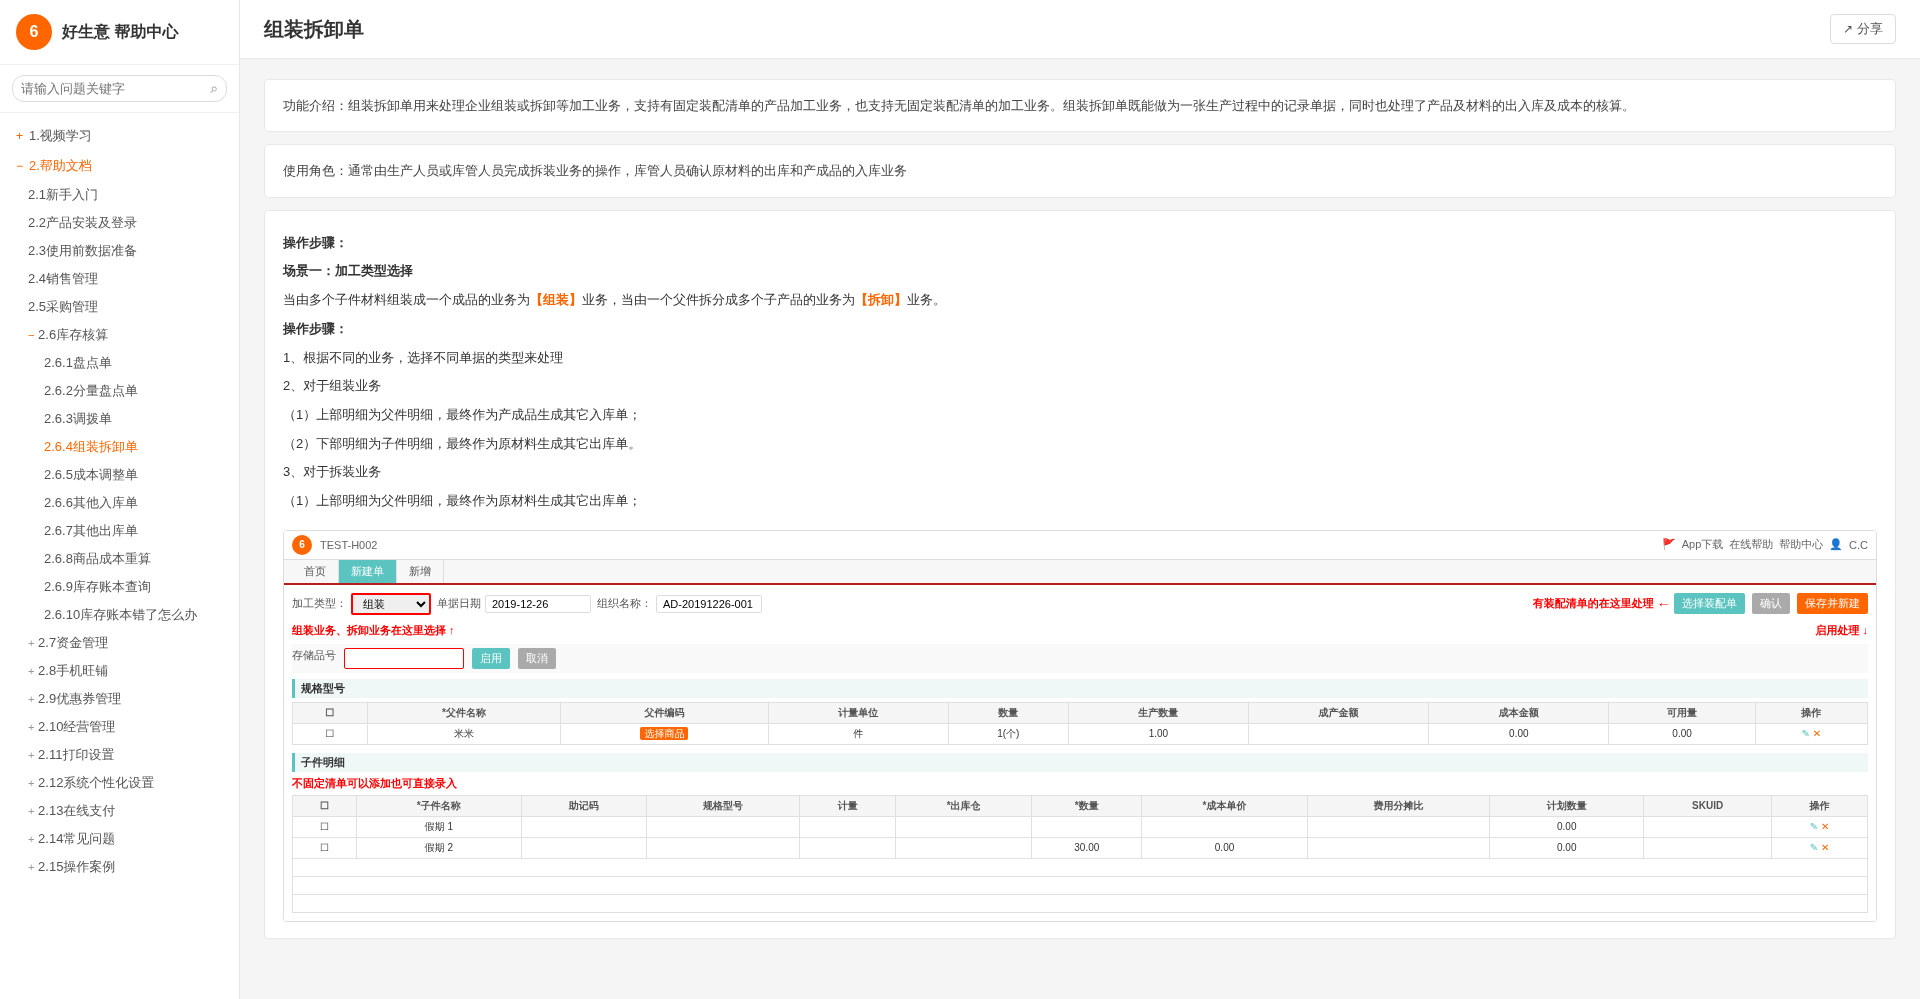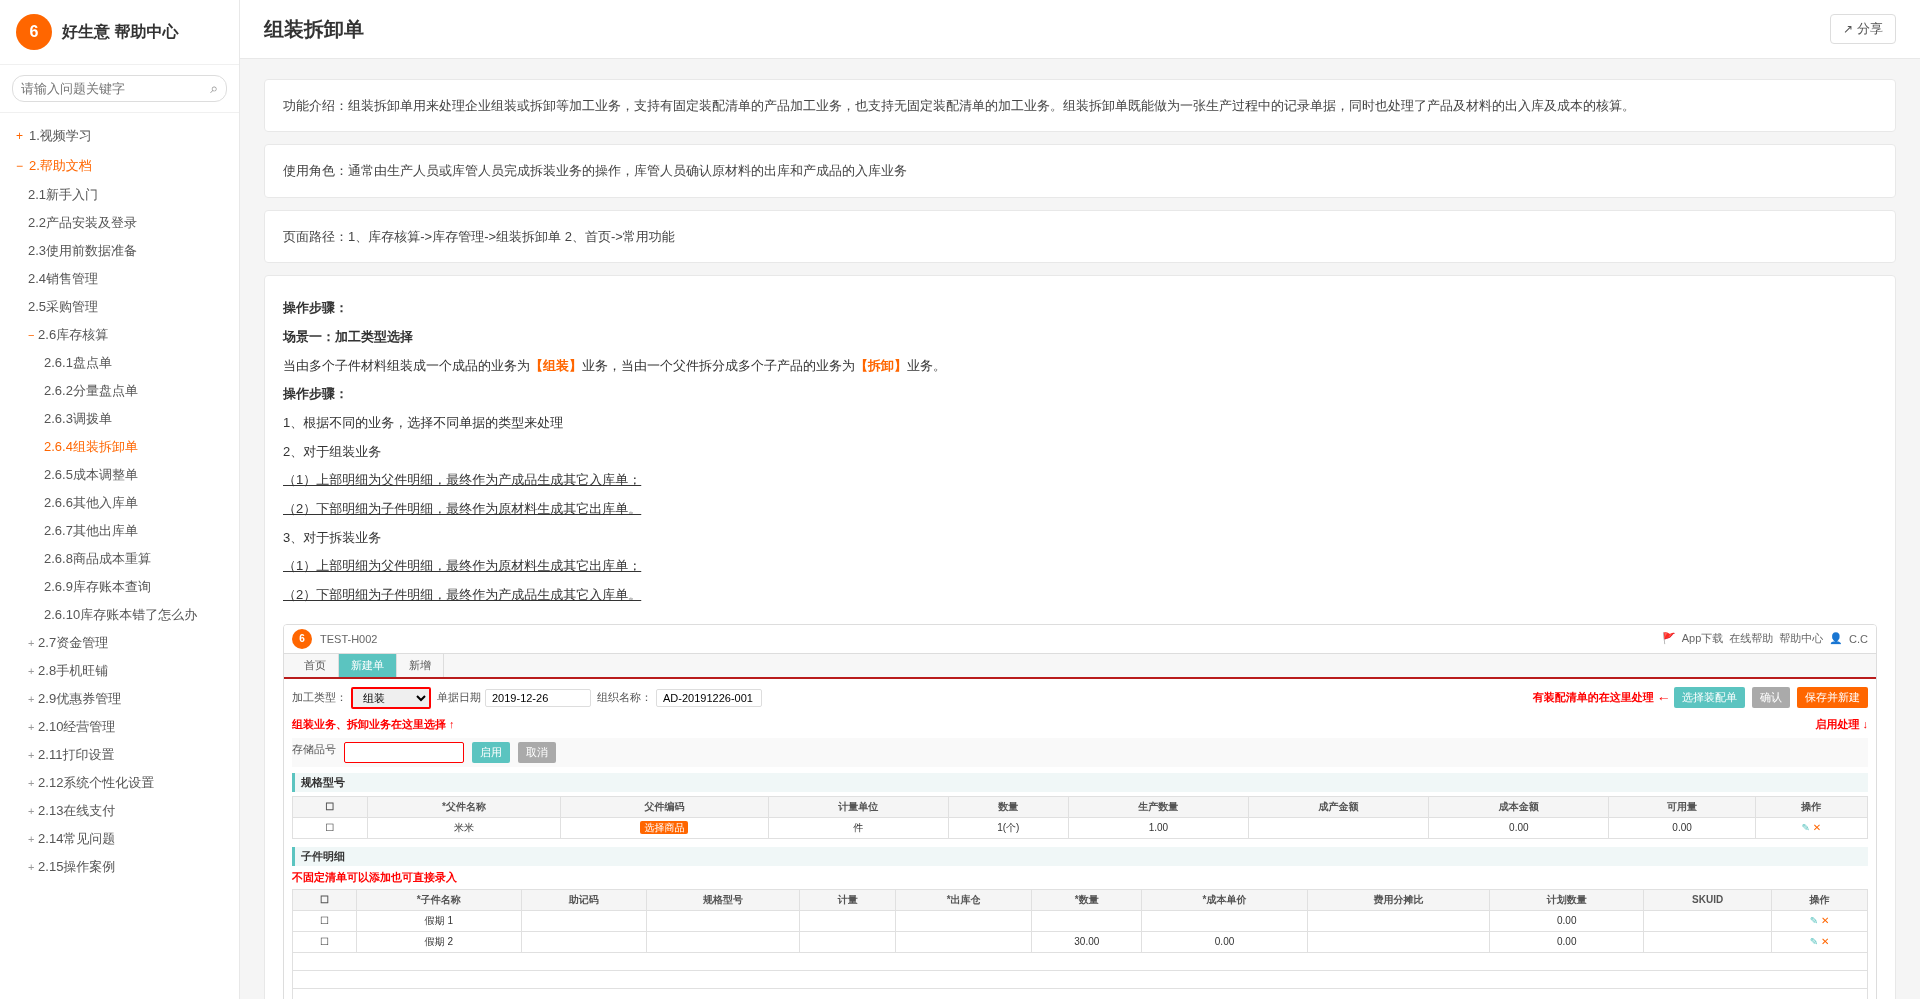--- a/index.html
+++ b/index.html
@@ -160,21 +160,20 @@
       border-radius: 4px;
       padding: 14px 18px;
       margin-bottom: 12px;
       font-size: 13px;
       line-height: 1.8;
       color: #444;
     }
 
     .sub-step {
       margin-left: 28px;
-      text-decoration: underline;
     }
 
     .screenshot-container {
       margin-top: 16px;
       border: 1px solid #ddd;
       border-radius: 4px;
       overflow: hidden;
       background: #fff;
     }
 
@@ -456,23 +455,20 @@
   <div class="content-area">
 
     <div class="info-box">
       <span>功能介绍：组装拆卸单用来处理企业组装或拆卸等加工业务，支持有固定装配清单的产品加工业务，也支持无固定装配清单的加工业务。组装拆卸单既能做为一张生产过程中的记录单据，同时也处理了产品及材料的出入库及成本的核算。</span>
     </div>
 
     <div class="info-box">
       <span>使用角色：通常由生产人员或库管人员完成拆装业务的操作，库管人员确认原材料的出库和产成品的入库业务</span>
     </div>
 
-    <div class="info-box">
-      <span>页面路径：1、库存核算-&gt;库存管理-&gt;组装拆卸单 2、首页-&gt;常用功能</span>
-    </div>
 
     <div class="content-section">
       <div class="step-line">
         <strong>操作步骤：</strong>
       </div>
 
       <div class="step-line">
         <strong>场景一：加工类型选择</strong>
       </div>
 
@@ -496,23 +492,20 @@
       </div>
       <div class="sub-step step-line">
         <span>（2）下部明细为子件明细，最终作为原材料生成其它出库单。</span>
       </div>
 
       <div class="step-line">
         <span>3、对于拆装业务</span>
       </div>
       <div class="sub-step step-line">
         <span>（1）上部明细为父件明细，最终作为原材料生成其它出库单；</span>
-      </div>
-      <div class="sub-step step-line">
-        <span>（2）下部明细为子件明细，最终作为产成品生成其它入库单。</span>
       </div>
 
       <div class="screenshot-container">
         <div class="mock-screenshot" style="position:relative;">
 
           <div class="mock-top-bar">
             <div class="mock-app-logo">6</div>
             <span class="mock-breadcrumb">TEST-H002</span>
             <div class="mock-topright">
               <span>🚩</span>

